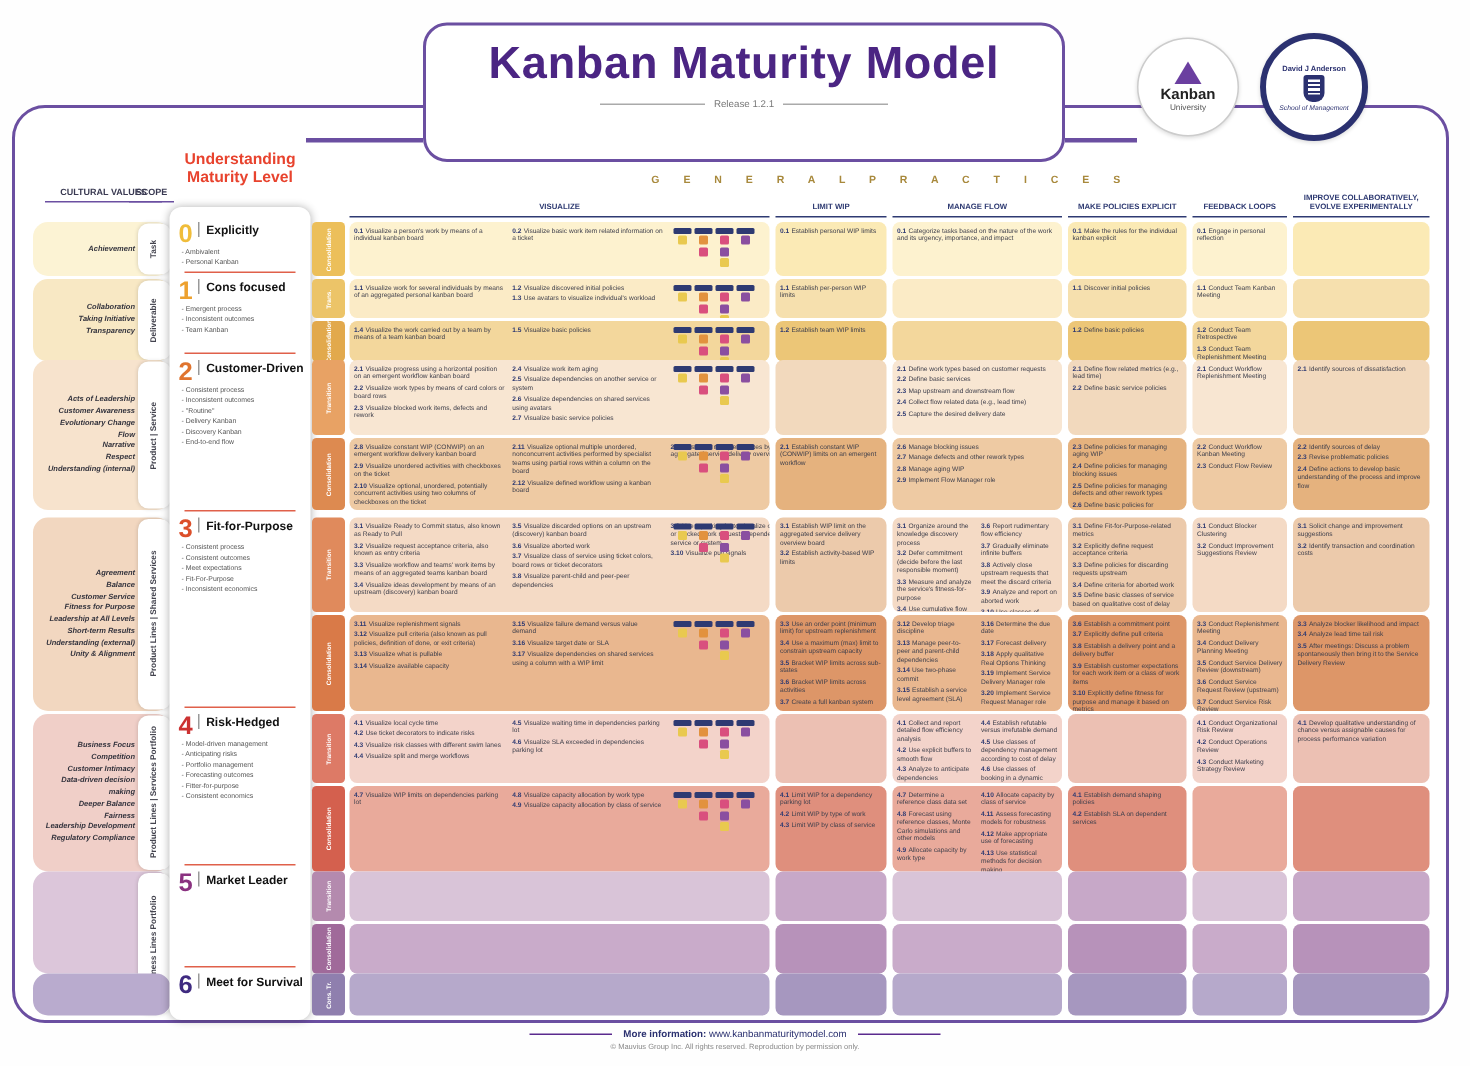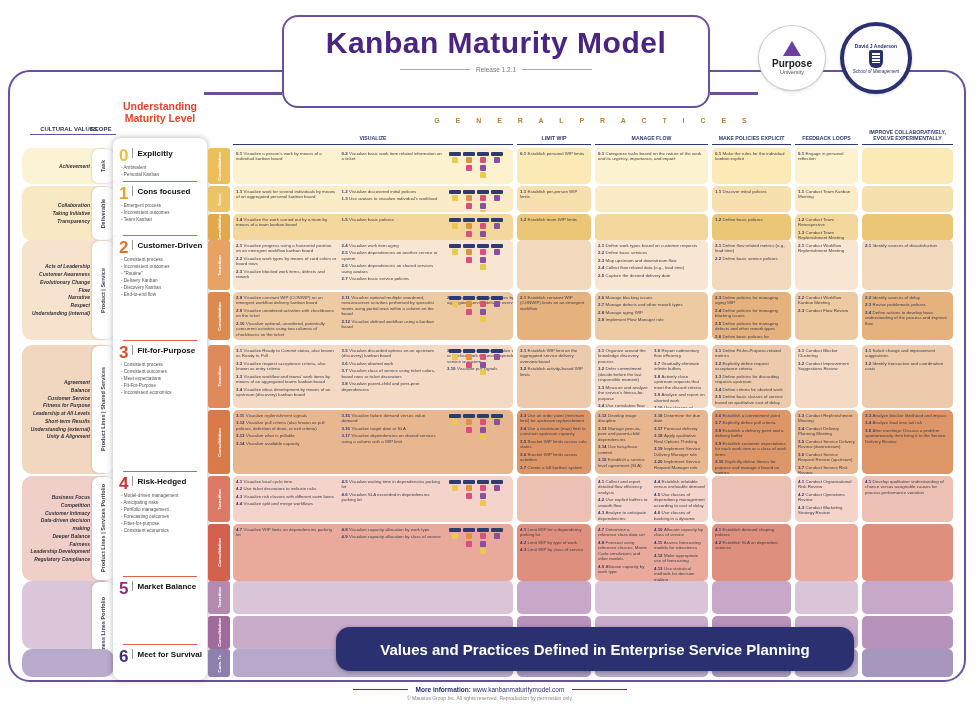--- a/index.html
+++ b/index.html
@@ -80,21 +80,21 @@
   <div class="hline" style="left:710px;width:48px;"></div>
 
 
   <div class="title-box">
     <div class="title">Kanban Maturity Model</div>
     <div class="release">Release 1.2.1</div>
   </div>
 
   <div class="badge badge1">
     <div class="tri"></div>
-    <div class="b1a">Purpose</div>
+    <div class="b1a">Kanban</div>
     <div class="b1b">University</div>
   </div>
   <div class="badge badge2">
     <div class="b2a">David J Anderson</div>
     <div class="shield"></div>
     <div class="b2b">School of Management</div>
   </div>
 
   <div class="col-head" style="left:30px;width:78px;">CULTURAL VALUES</div>
   <div class="col-head" style="left:88px;width:30px;top:126px;left:86px;">SCOPE</div>
@@ -233,21 +233,21 @@
           <div>- Portfolio management</div>
           <div>- Forecasting outcomes</div>
           <div>- Fitter-for-purpose</div>
           <div>- Consistent economics</div>
         </div>
       </div>
       <div class="lvl-sep" style="top: 438px;"></div>
       <div class="lvl" style="top: 443px;">
         <div class="lvl-head">
           <div class="lvl-num" style="color: rgb(138, 49, 128);">5</div>
-          <div class="lvl-name">Market Balance</div>
+          <div class="lvl-name">Market Leader</div>
         </div>
       </div>
       <div class="lvl-sep" style="top: 506px;"></div>
       <div class="lvl" style="top: 511px;">
         <div class="lvl-head">
           <div class="lvl-num" style="color: rgb(63, 42, 128);">6</div>
           <div class="lvl-name">Meet for Survival</div>
         </div>
       </div>
     </div>
@@ -931,23 +931,20 @@
         </div>
         <div class="cell" style="width: 63px; background: rgb(182, 169, 203);">
           <div class="items"></div>
         </div>
         <div class="cell" style="width: 91px; background: rgb(166, 151, 191);">
           <div class="items"></div>
         </div>
       </div>
     </div>
 
-  <div class="banner">
-    <span>Values and Practices Defined in Enterprise Service Planning</span>
-  </div>
 
   <div class="footer">
     <div class="f1">
       <span><b>More information:</b>
       <span>www.kanbanmaturitymodel.com</span></span>
     </div>
     <div class="f2">© Mauvius Group Inc. All rights reserved. Reproduction by permission only.</div>
   </div>
 </div>
 

